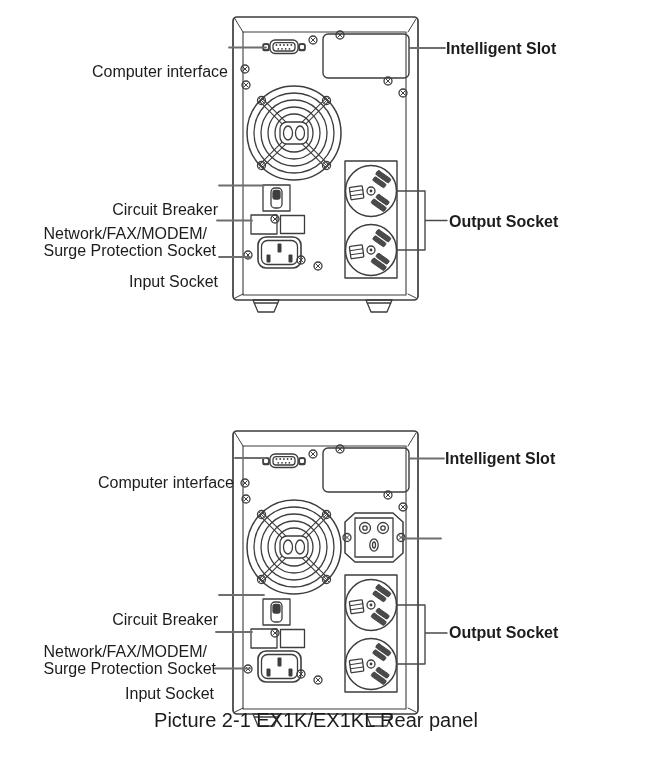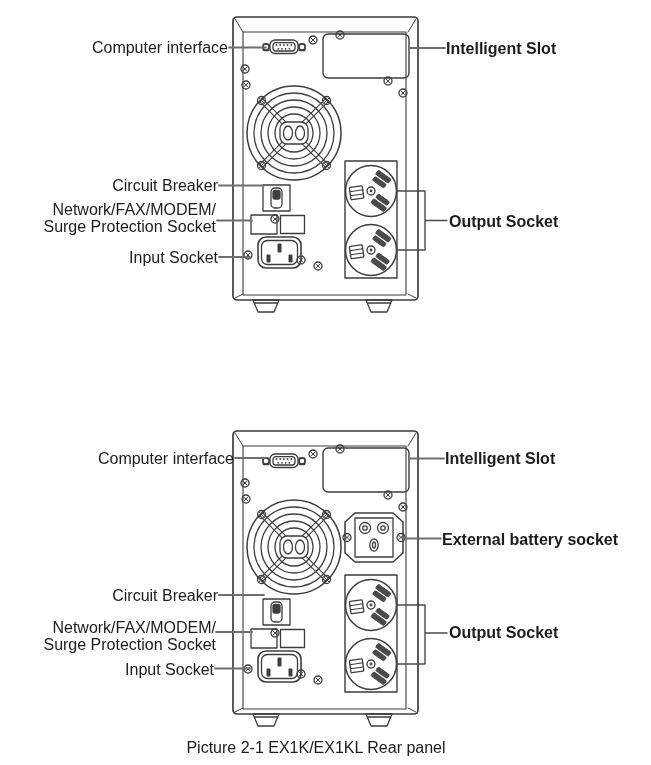--- a/index.html
+++ b/index.html
@@ -7,28 +7,28 @@
   .figure{position:relative;width:651px;height:765px;background:#ffffff;overflow:hidden;}
   .figure svg{position:absolute;left:0;top:0;}
   .callout{
     position:absolute;
     font-size:16px;
     line-height:17px;
     color:#1c1c1c;
     white-space:nowrap;
     transform:translateY(-50%);
   }
-  .callout.right-aligned{text-align:right;}
+  .callout.right-aligned{margin-top:24px;}
   .callout.left-aligned{text-align:left;font-weight:bold;}
   .caption{
     position:absolute;
-    left:0;top:748px;width:632px;
+    left:0;top:720px;width:632px;
     transform:translateY(-50%);
     text-align:center;
-    font-size:16px;color:#1c1c1c;
+    font-size:20px;color:#1c1c1c;
   }
 </style>
 </head>
 <body>
 
 <div class="figure">
 
   <svg width="651" height="765" viewBox="0 0 651 765" fill="none" stroke="#3d3d3d" stroke-width="1.3" stroke-linecap="round" stroke-linejoin="round">
 
     <defs>
@@ -215,21 +215,20 @@
   </div>
 
   <div class="callout right-aligned" style="right:433px;top:257px;">Input Socket</div>
 
   <div class="callout left-aligned" style="left:449px;top:221px;">Output Socket</div>
 
   <div class="callout right-aligned" style="right:417px;top:458px;">Computer interface</div>
 
   <div class="callout left-aligned" style="left:445px;top:458px;">Intelligent Slot</div>
 
-  <div class="callout left-aligned" style="left:442px;top:539px;">External battery socket</div>
 
   <div class="callout right-aligned" style="right:433px;top:595px;">Circuit Breaker</div>
 
   <div class="callout right-aligned" style="right:435px;top:636px;">
     <div>Network/FAX/MODEM/</div>
     <div>Surge Protection Socket</div>
   </div>
 
   <div class="callout right-aligned" style="right:437px;top:669px;">Input Socket</div>
 

